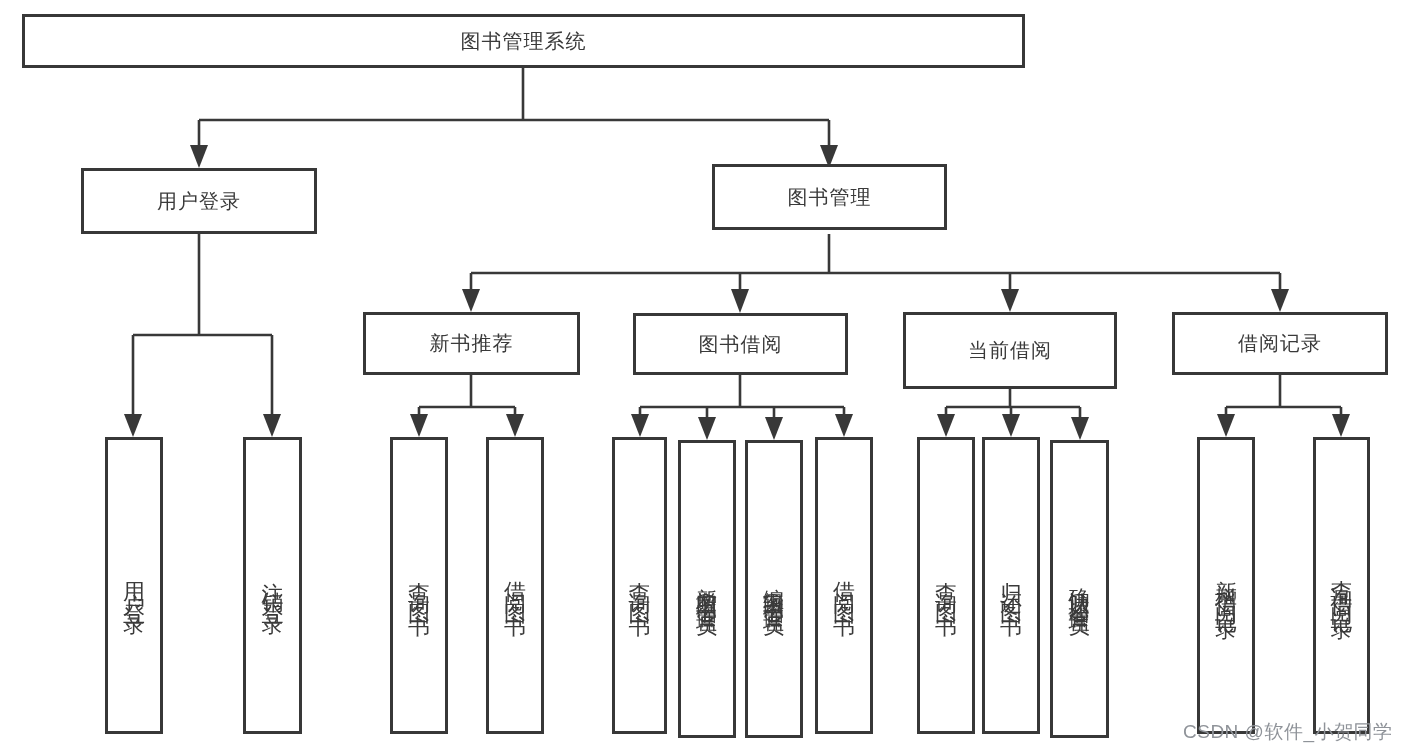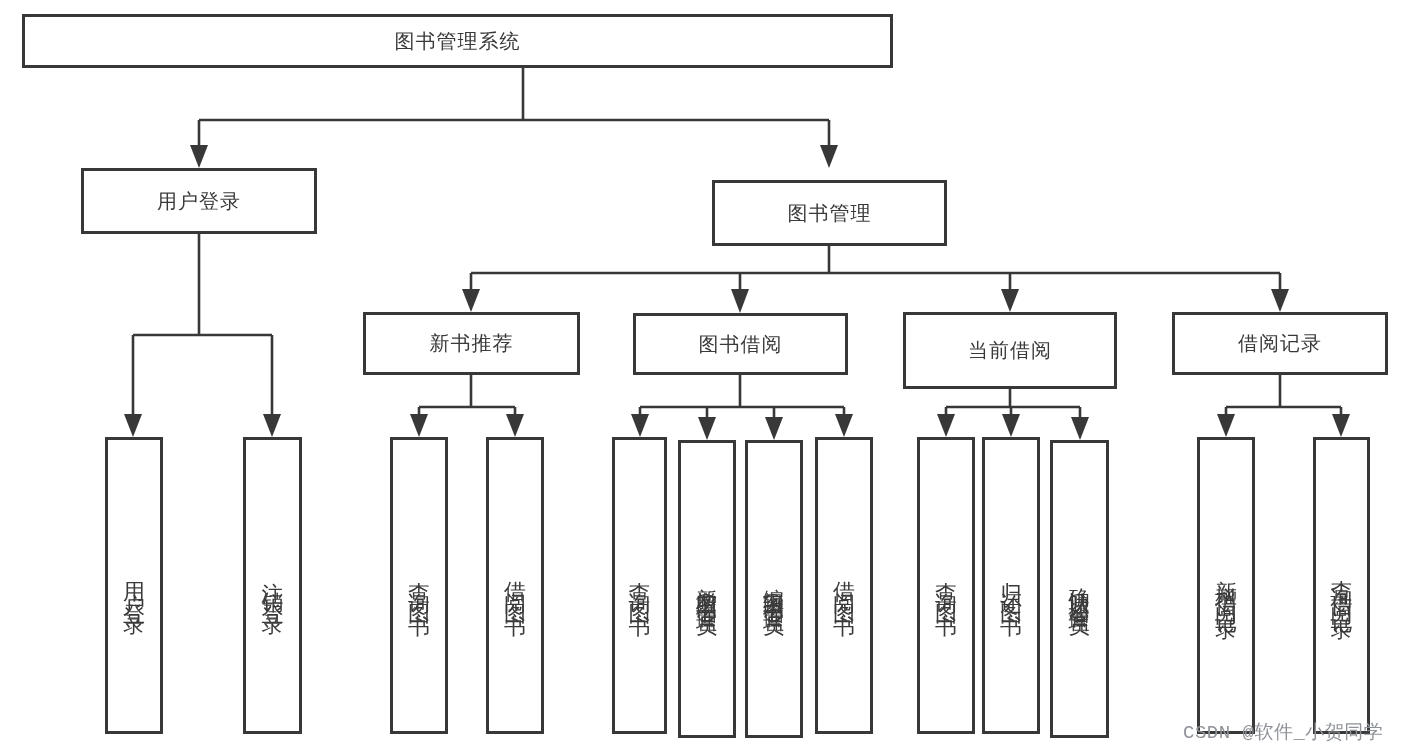--- a/index.html
+++ b/index.html
@@ -15,24 +15,24 @@
     display:flex;align-items:center;justify-content:center;
     font-size:20px;letter-spacing:1px;white-space:nowrap;
   }
   .vnode span{
     writing-mode:vertical-rl;text-orientation:mixed;
     font-size:22px;letter-spacing:11px;line-height:1;
   }
   .vnode.mid span{letter-spacing:8px;}
   .vnode.long span{font-size:21px;letter-spacing:4px;}
   
-  .n-root{left:22px;top:14px;width:871px;height:54px;text-align:center;}
+  .n-root{left:22px;top:14px;width:1003px;height:54px;text-align:center;}
   
   .n-l2a{left:81px;top:168px;width:236px;height:66px;}
-  .n-l2b{left:712px;top:180px;width:235px;height:66px;}
+  .n-l2b{left:712px;top:164px;width:235px;height:66px;}
   
   .n-l3a{left:363px;top:312px;width:217px;height:63px;}
   .n-l3b{left:633px;top:313px;width:215px;height:62px;}
   .n-l3c{left:903px;top:312px;width:214px;height:77px;}
   .n-l3d{left:1172px;top:312px;width:216px;height:63px;}
   
   .n-c1{left:105px;top:437px;width:58px;height:297px;}
   .n-c2{left:243px;top:437px;width:59px;height:297px;}
   .n-c3{left:390px;top:437px;width:58px;height:297px;}
   .n-c4{left:486px;top:437px;width:58px;height:297px;}
@@ -40,21 +40,21 @@
   .n-c6{left:678px;top:440px;width:58px;height:298px;}
   .n-c7{left:745px;top:440px;width:58px;height:298px;}
   .n-c8{left:815px;top:437px;width:58px;height:297px;}
   .n-c9{left:917px;top:437px;width:58px;height:297px;}
   .n-c10{left:982px;top:437px;width:58px;height:297px;}
   .n-c11{left:1050px;top:440px;width:59px;height:298px;}
   .n-c12{left:1197px;top:437px;width:58px;height:297px;}
   .n-c13{left:1313px;top:437px;width:57px;height:297px;}
   .watermark{
     position:absolute;left:1183px;top:719px;z-index:5;
-    font-size:19px;color:#8f9399;letter-spacing:0.5px;white-space:nowrap;font-family:Liberation Mono, monospace;
+    font-size:19px;color:#8f9399;letter-spacing:0.5px;white-space:nowrap;
   }
 </style>
 </head>
 <body>
 
 <div id="stage">
 
   <svg id="wires" viewBox="0 0 1405 747" xmlns="http://www.w3.org/2000/svg">
     <g>
       <path d="M523 68 V120 M199 120 H829 M199 120 V146 M829 120 V146"></path>

